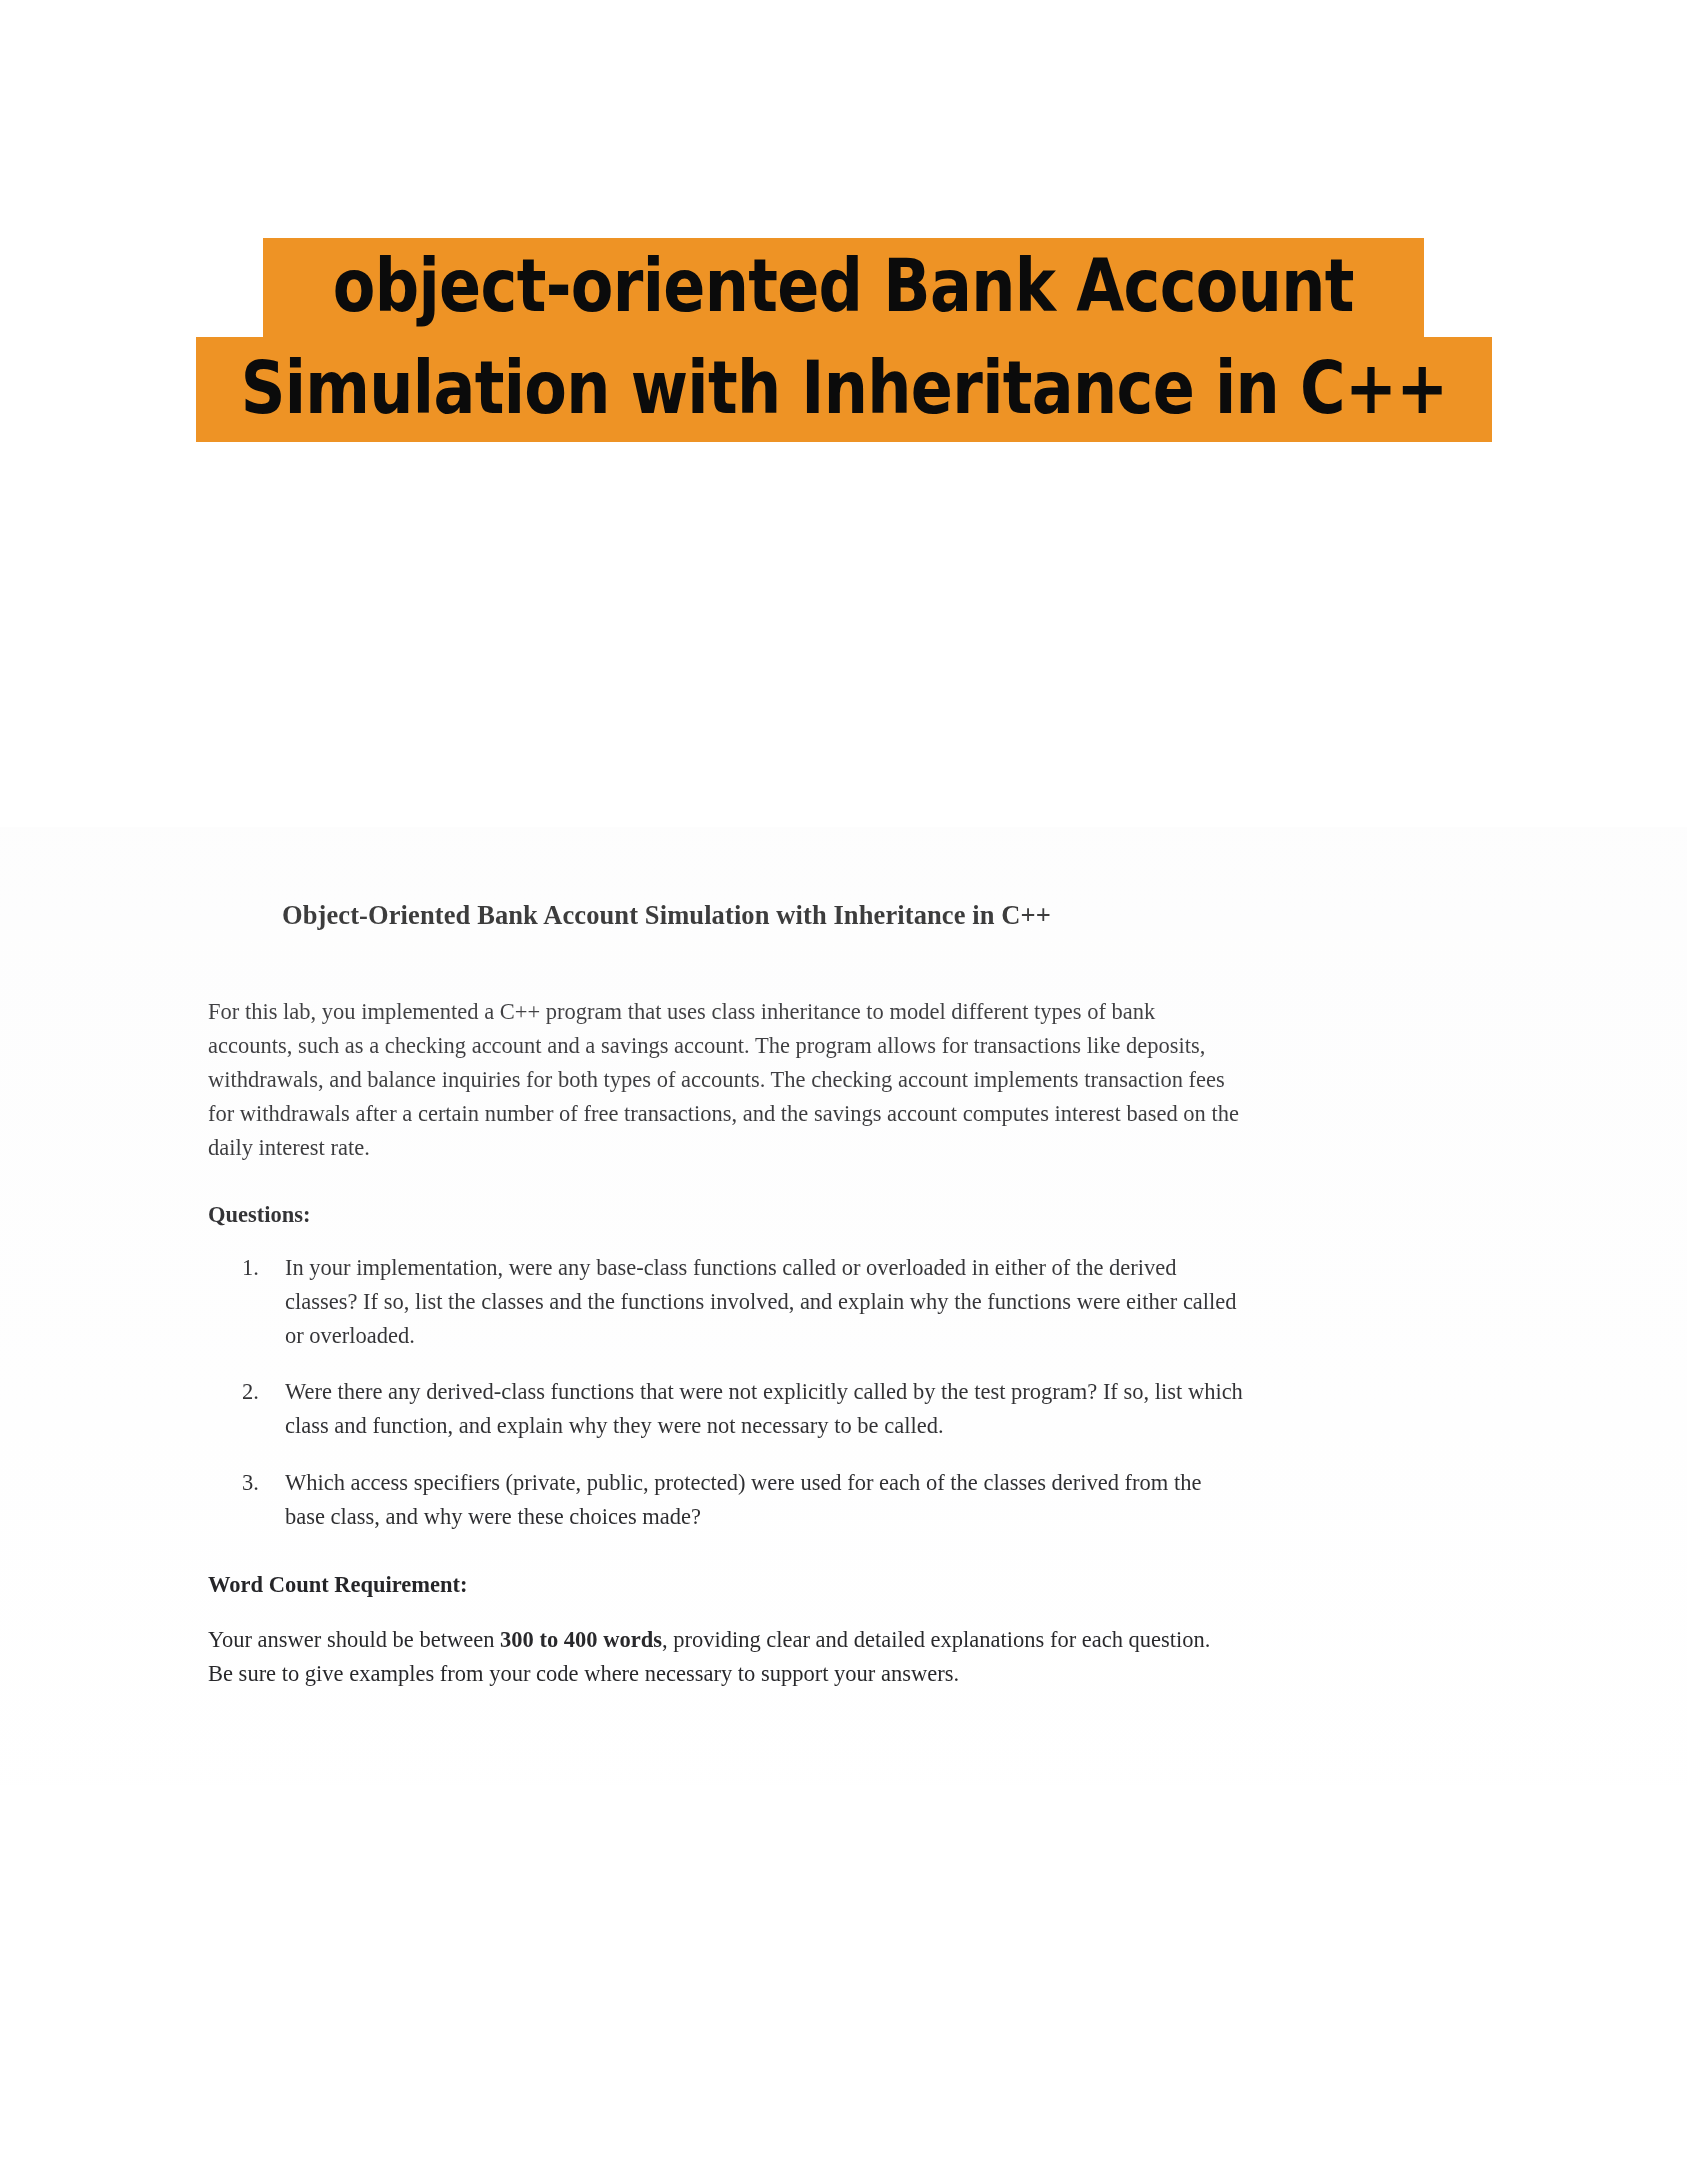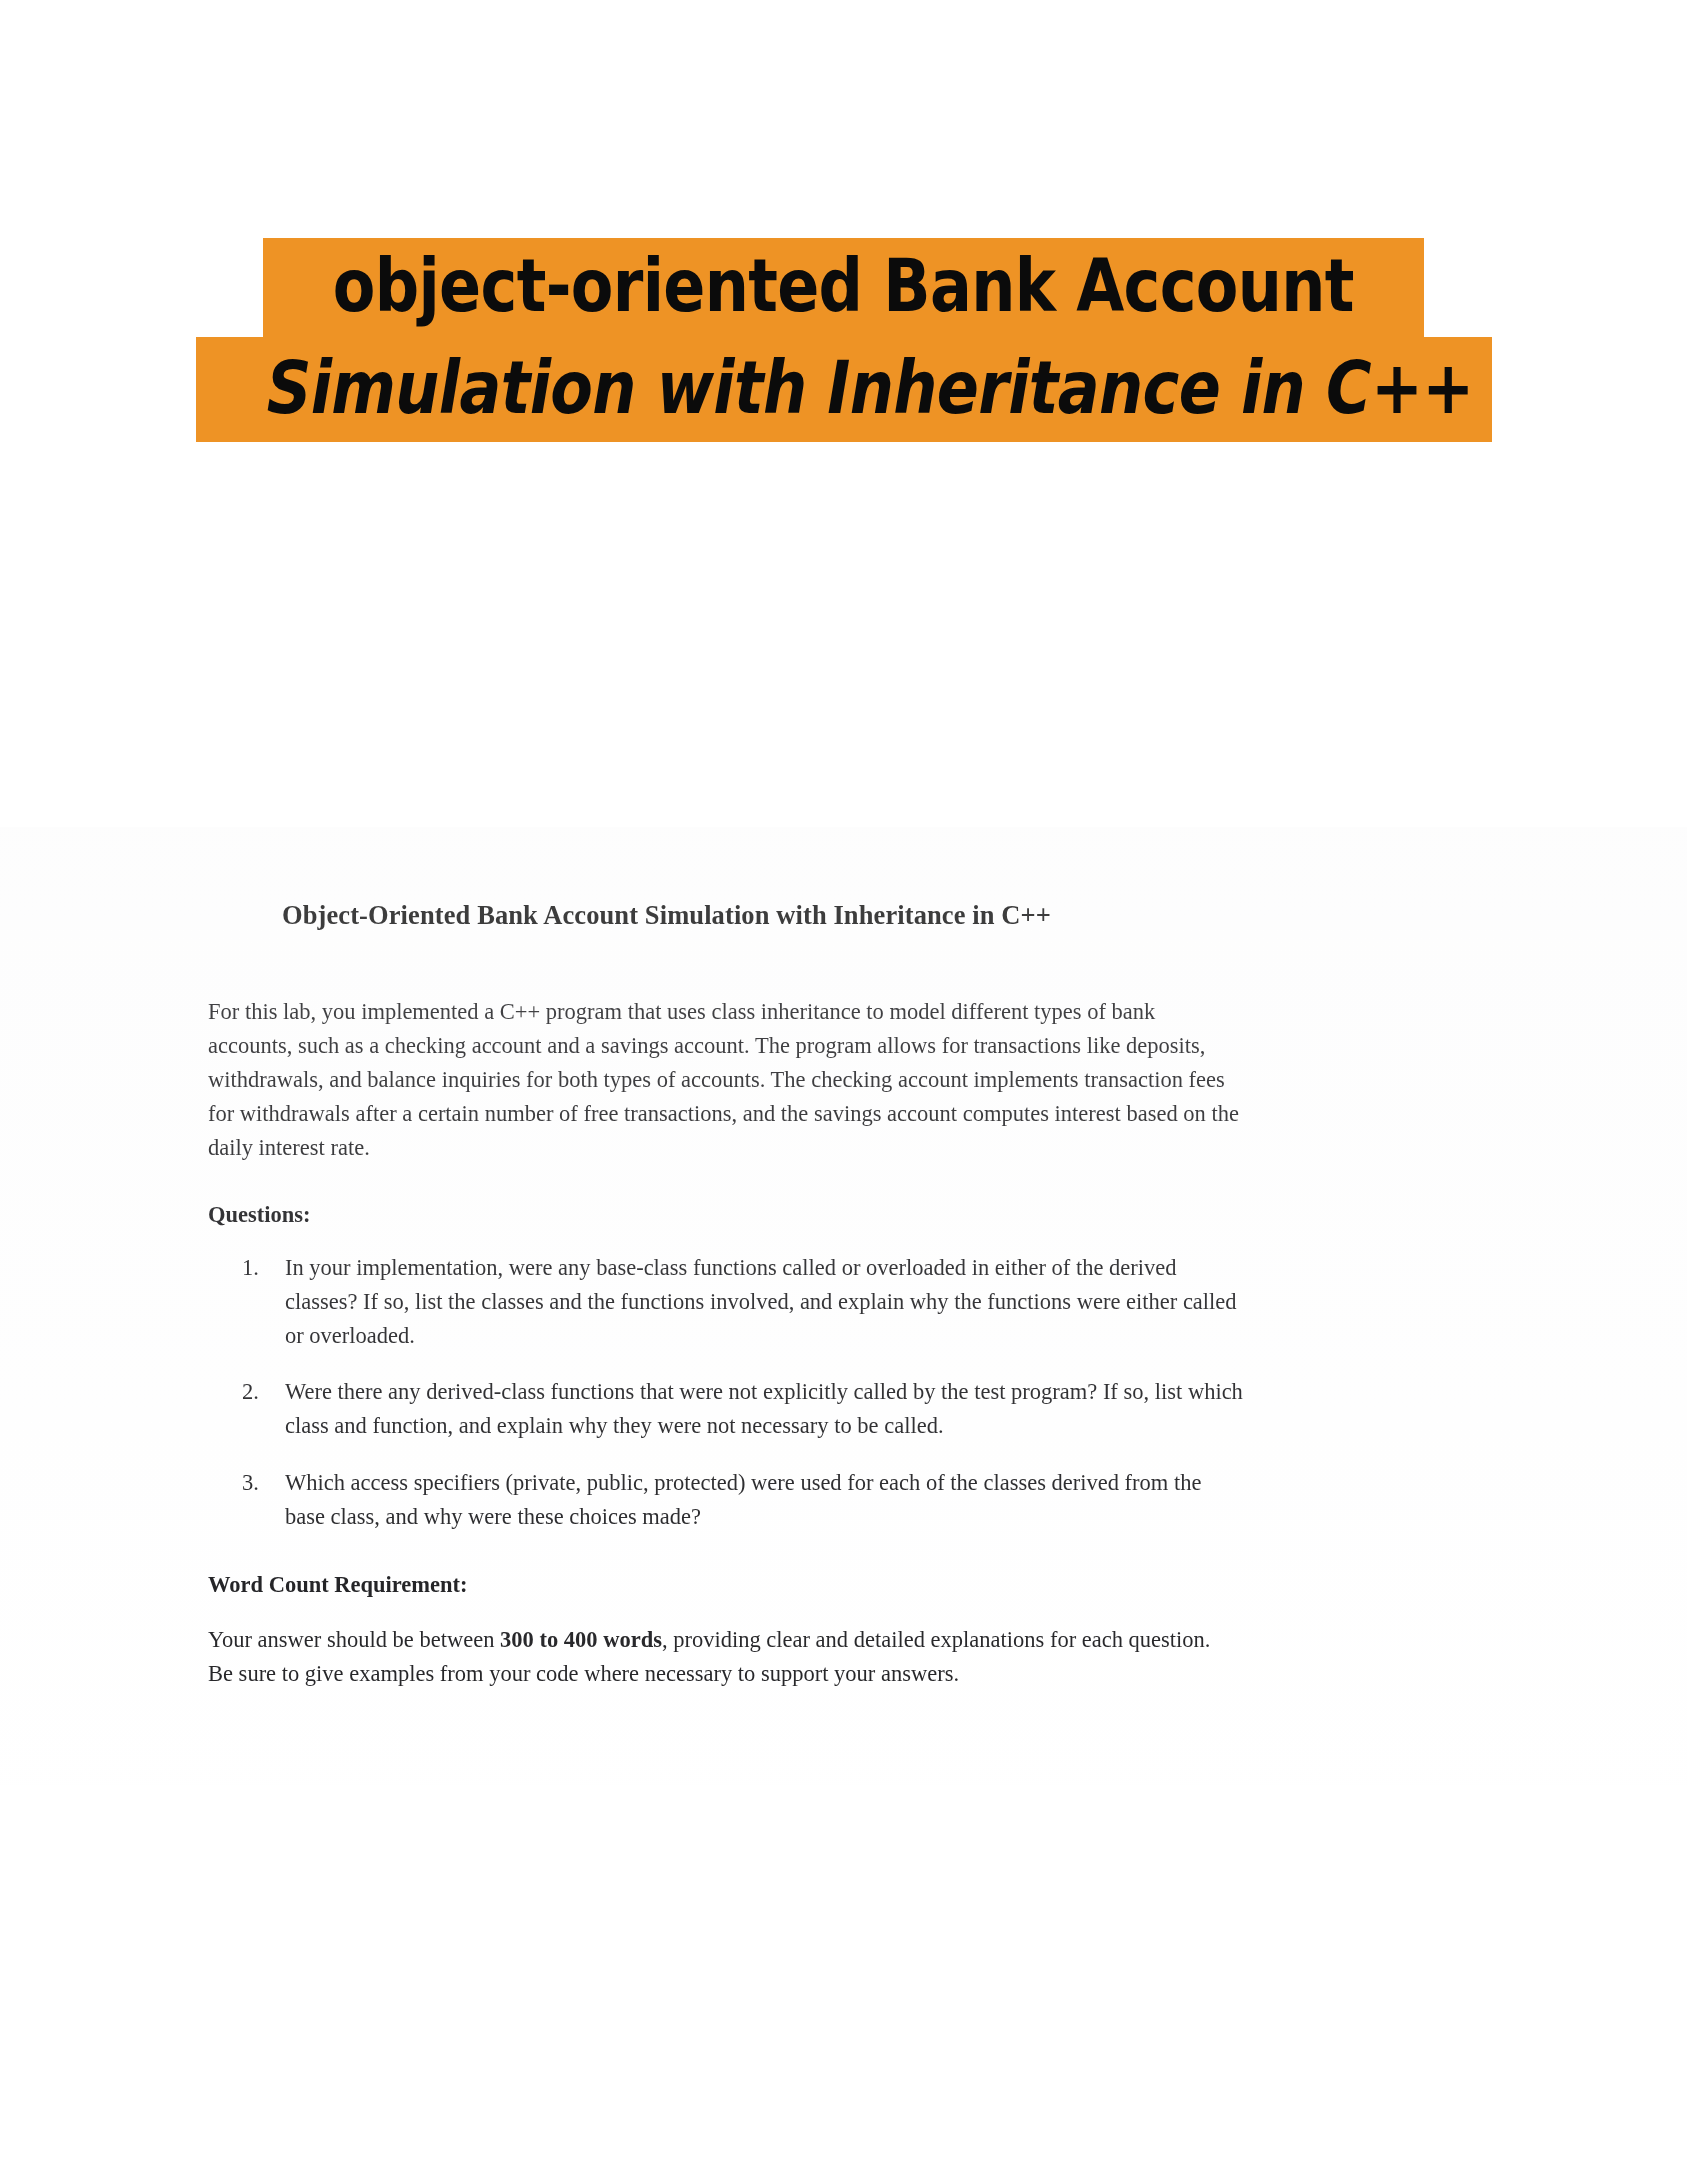--- a/index.html
+++ b/index.html
@@ -35,22 +35,21 @@
     top: 238px;
     width: 1161px;
     height: 99px;
     justify-content: center;
   }
   #title-band-2 {
     left: 196px;
     top: 337px;
     width: 1296px;
     height: 105px;
-    justify-content: flex-end;
-    font-style: italic;
+    justify-content: center;
   }
   .title-text {
     font-family: "DejaVu Sans", sans-serif;
     font-weight: bold;
     color: #0b0b0b;
     white-space: nowrap;
     letter-spacing: -0.7px;
     line-height: 1;
     transform: scaleX(0.97) scaleY(1.14);
     text-transform: none;

